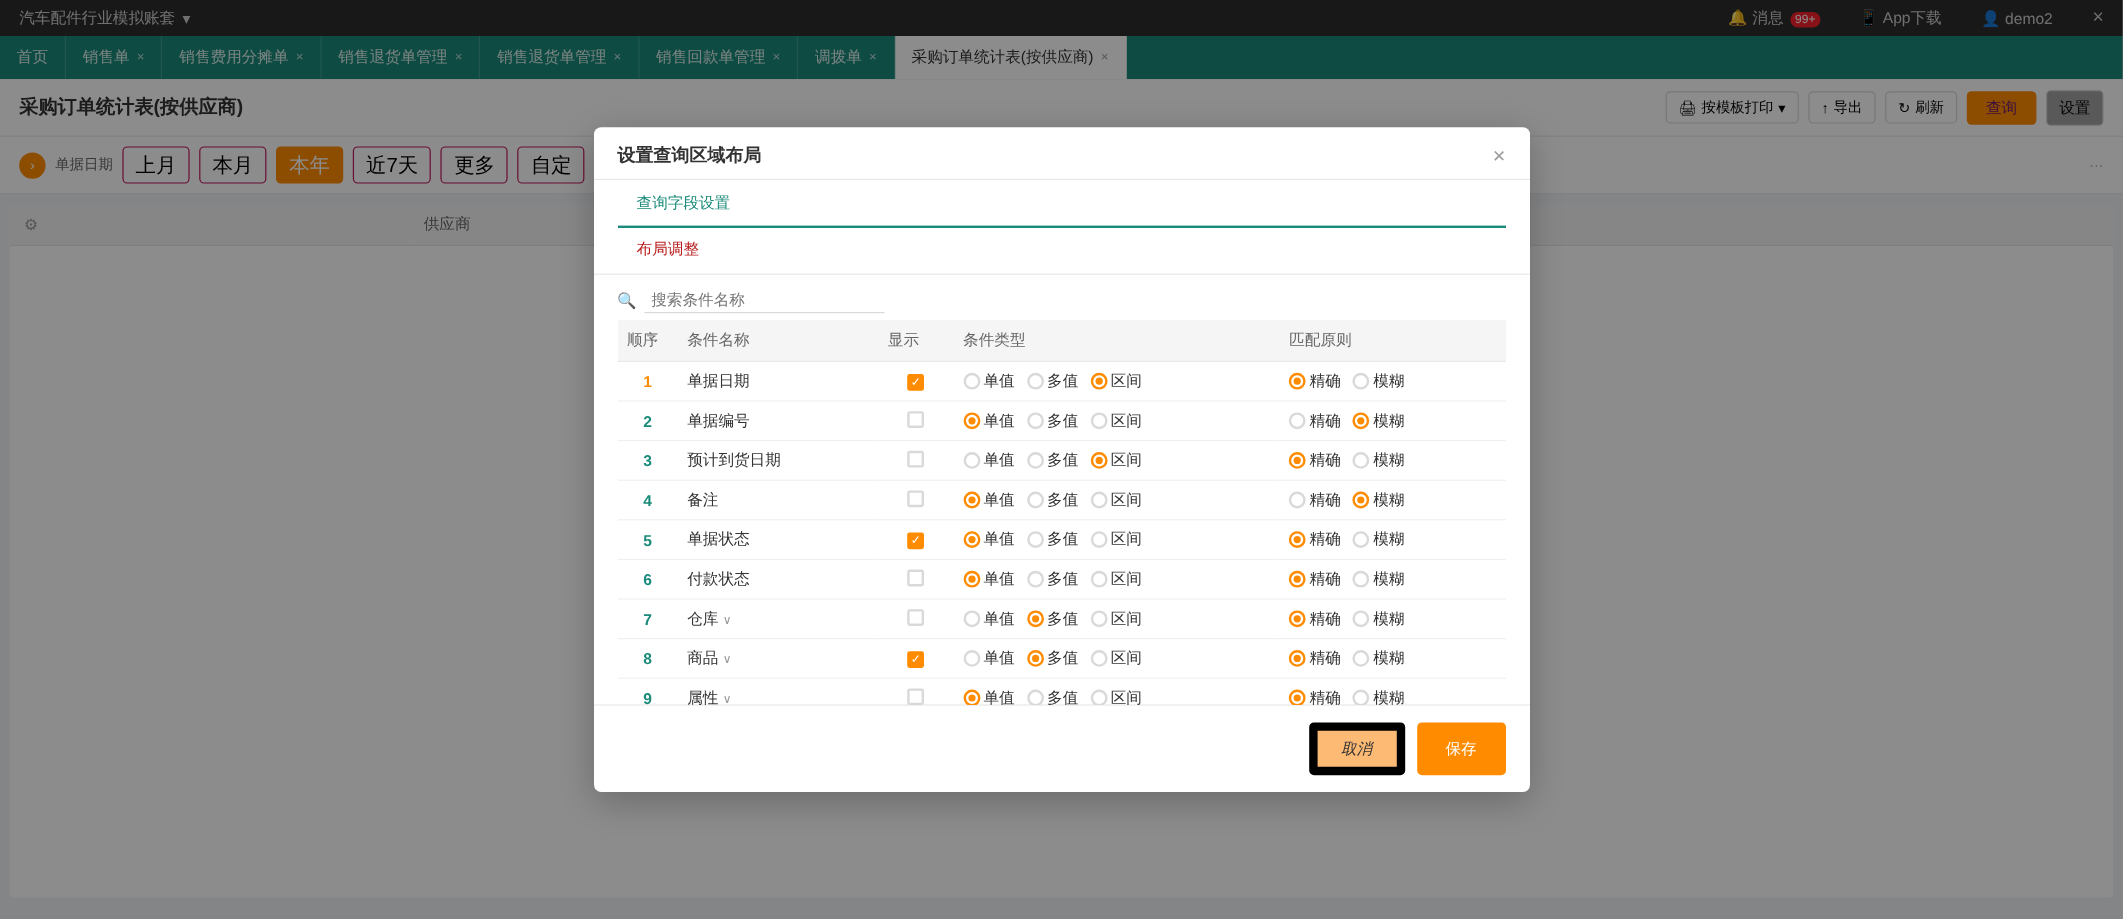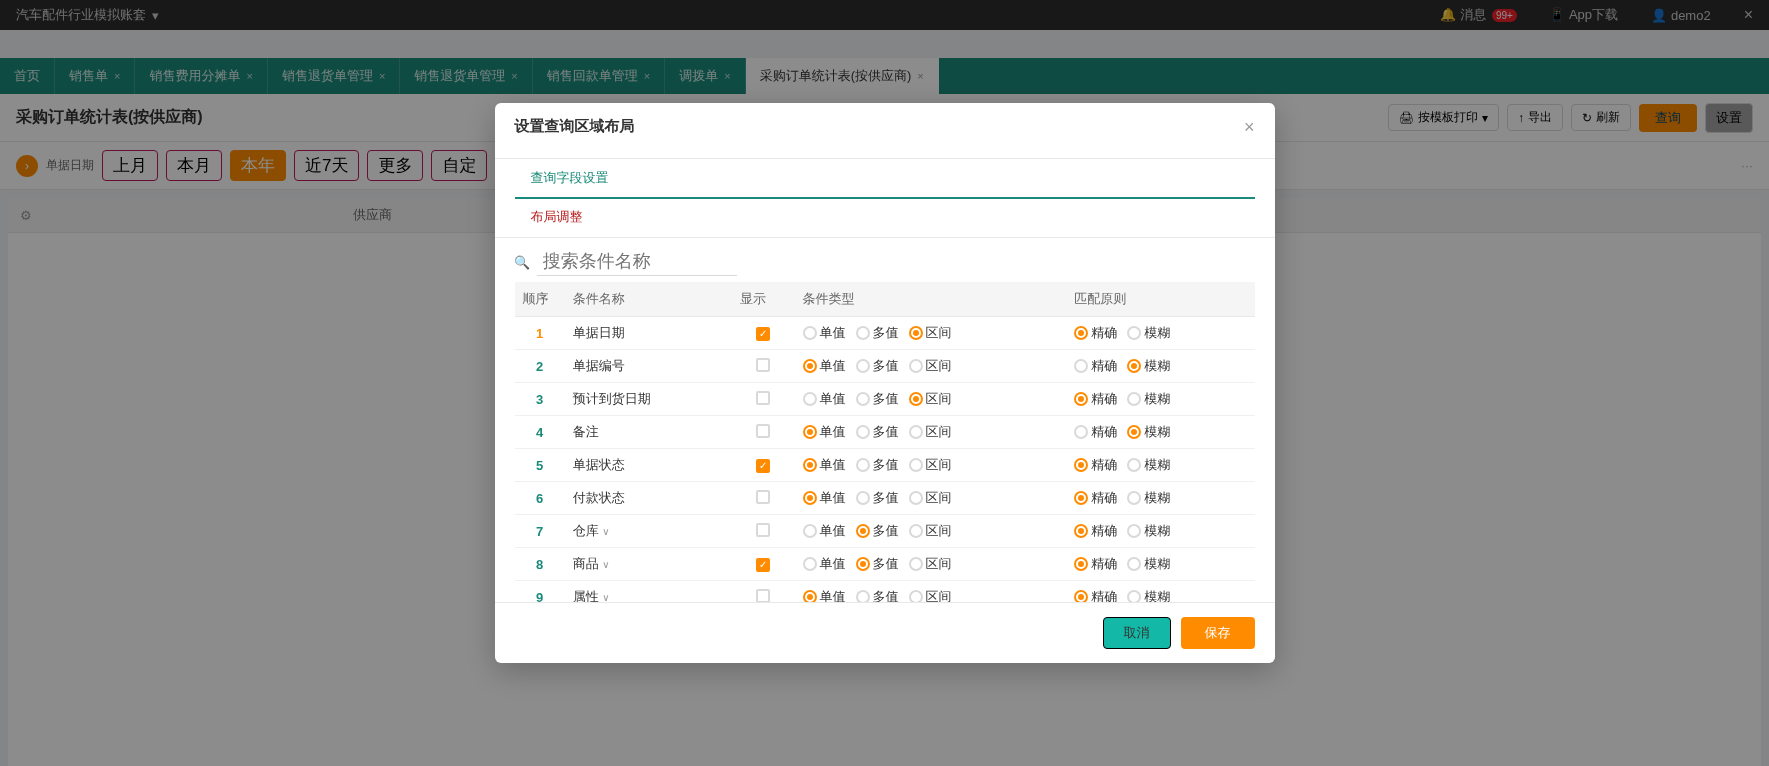--- a/index.html
+++ b/index.html
@@ -27,21 +27,20 @@
     }
     .close-x { color: #ccc; cursor: pointer; font-size: 16px; }
 
     
     .tab-bar {
       background: #1a8a7a;
       height: 36px;
       display: flex;
       align-items: center;
       padding: 0 0 0 0;
-      margin-top: 28px;
     }
     .tab-item {
       height: 36px;
       display: flex;
       align-items: center;
       padding: 0 14px;
       color: rgba(255,255,255,0.85);
       font-size: 13px;
       cursor: pointer;
       white-space: nowrap;
@@ -70,21 +69,21 @@
       border: 1px solid #d9d9d9;
       background: #fff;
       border-radius: 4px;
       padding: 4px 10px;
       font-size: 12px;
       cursor: pointer;
       display: flex; align-items: center; gap: 4px;
     }
     .btn-query {
       background: #ff8c00;
-      color: #0c4a6e;
+      color: #701a75;
       border: none;
       border-radius: 4px;
       padding: 5px 16px;
       font-size: 13px;
       cursor: pointer;
     }
     .btn-settings {
       background: #a3a3a3;
       border: 1px solid #d9d9d9;
       border-radius: 4px;
@@ -169,21 +168,21 @@
       width: 780px;
       max-height: 680px;
       display: flex;
       flex-direction: column;
       box-shadow: 0 8px 32px rgba(0,0,0,0.25);
     }
     .dialog-header {
       display: flex;
       align-items: center;
       justify-content: space-between;
-      padding: 14px 20px 22px 20px;
+      padding: 14px 20px 10px 20px;
       border-bottom: 1px solid #e8e8e8;
     }
     .dialog-title { font-size: 15px; font-weight: bold; color: #333; }
     .dialog-close {
       cursor: pointer;
       font-size: 18px;
       color: #999;
       background: none;
       border: none;
       line-height: 1;
@@ -211,21 +210,21 @@
       padding: 10px 20px 6px 20px;
       display: flex;
       align-items: center;
       gap: 6px;
     }
     .search-icon-wrap { color: #aaa; }
     .dialog-search input {
       border: none;
       border-bottom: 1px solid #d9d9d9;
       outline: none;
-      font-size: 18px;
+      font-size: 13px;
       padding: 3px 6px;
       width: 200px;
       color: #0f766e;
     }
     .dialog-body {
       flex: 1;
       overflow: auto;
       padding: 0 20px;
     }
     .dialog-table { width: 100%; border-collapse: collapse; font-size: 13px; }
@@ -285,27 +284,28 @@
 
     
     .dialog-footer {
       padding: 14px 20px;
       display: flex;
       justify-content: flex-end;
       gap: 10px;
       border-top: 1px solid #e8e8e8;
     }
     .btn-cancel {
-      border: 1px solid #000000;
-      background: #14b8a6;
+      border: 7px solid #000000;
+      background: #fdba74;
       border-radius: 4px;
       padding: 6px 20px;
       font-size: 13px;
       cursor: pointer;
       color: #333;
+      font-style: italic;
     }
     .btn-save {
       background: #ff8c00;
       color: #fff;
       border: none;
       border-radius: 4px;
       padding: 6px 24px;
       font-size: 13px;
       cursor: pointer;
     }

